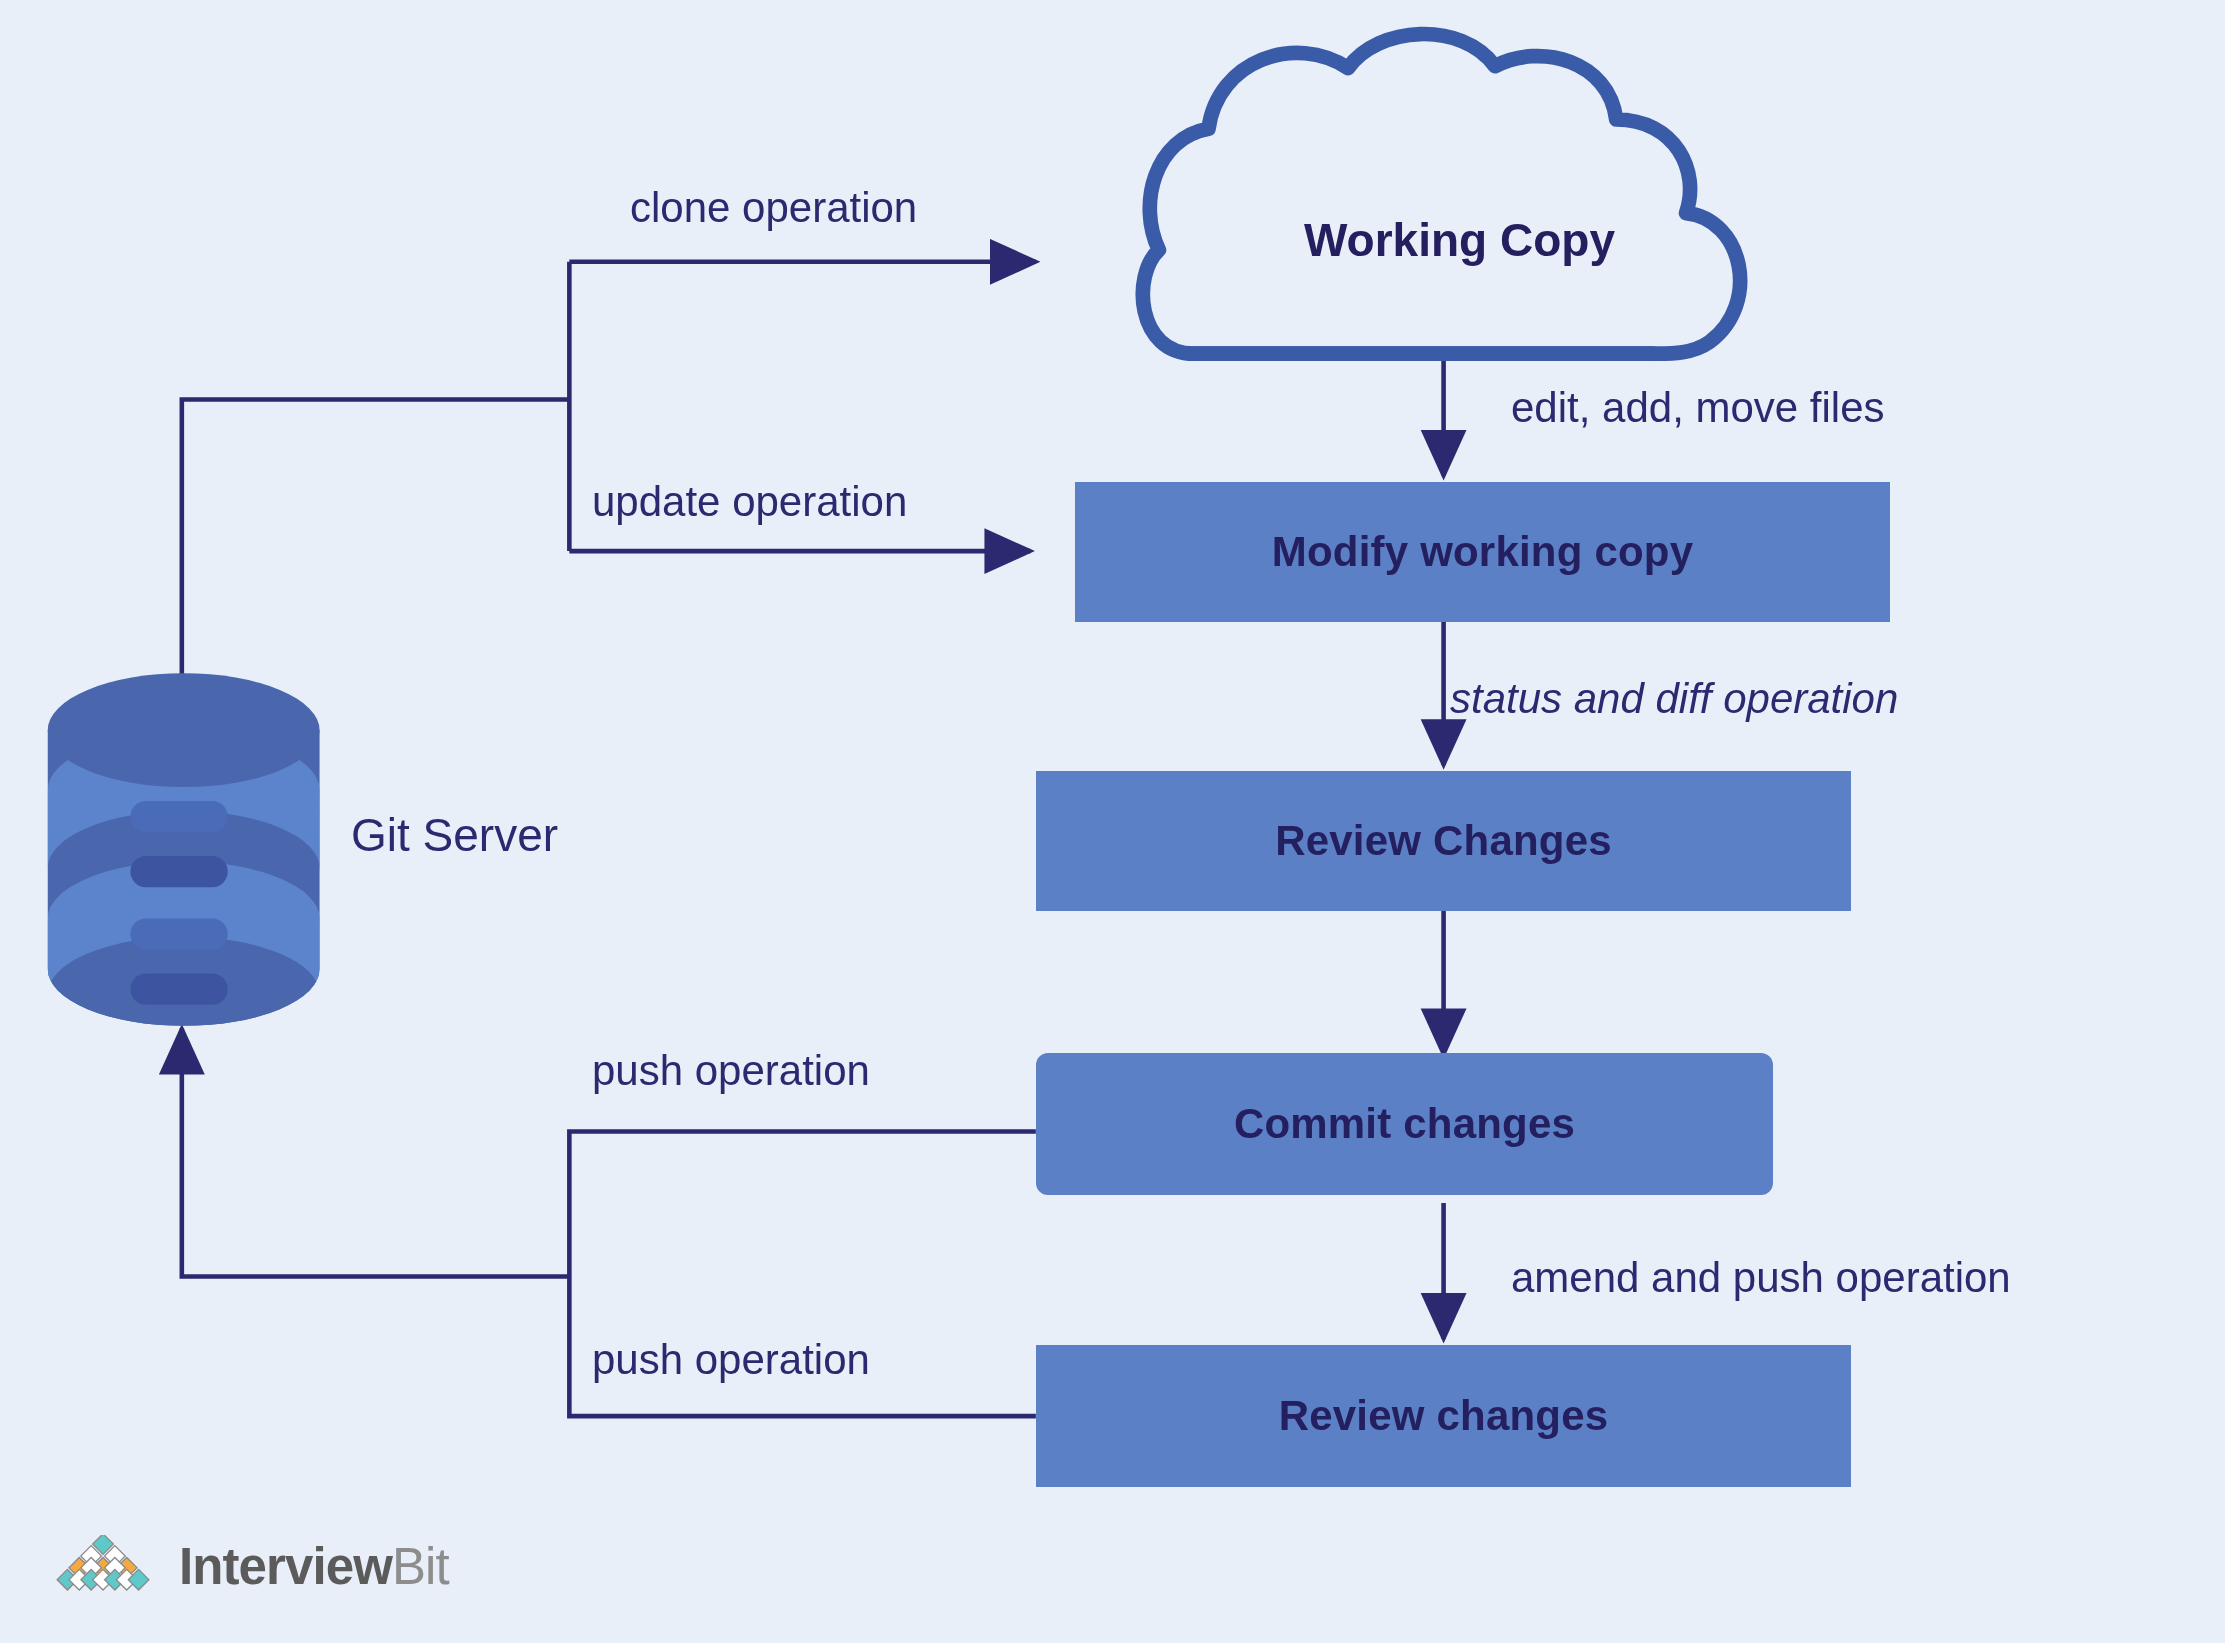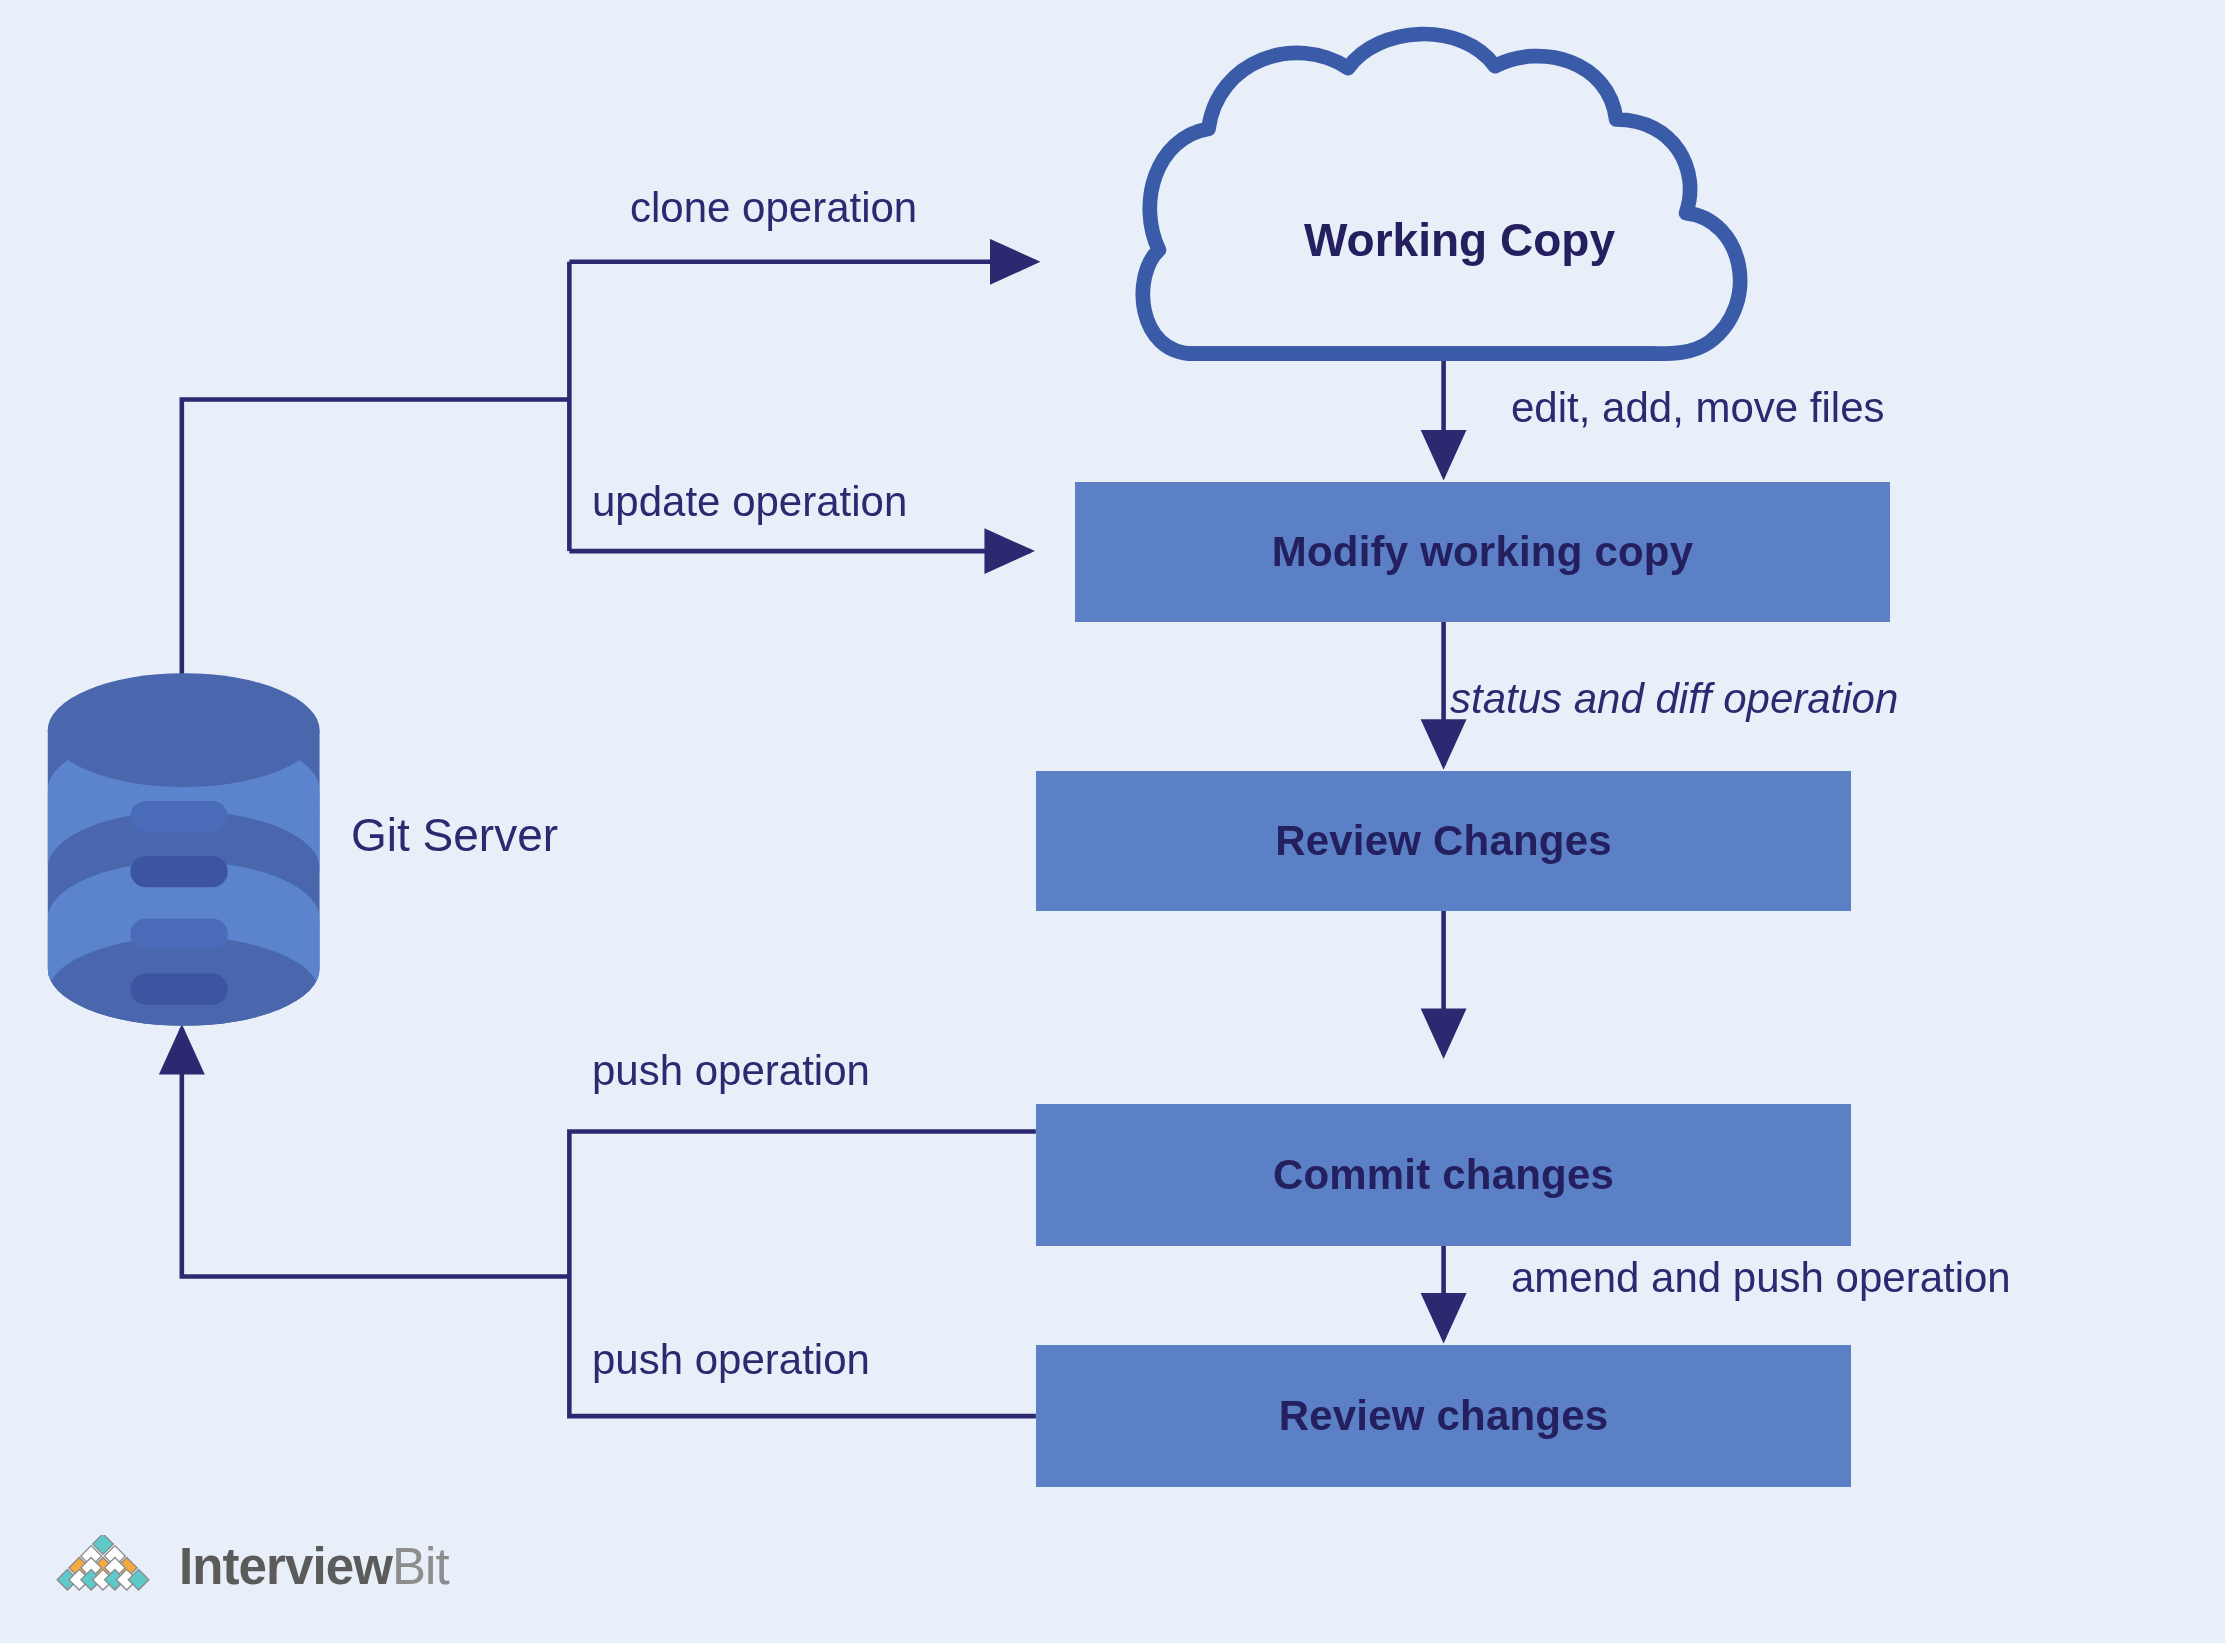--- a/index.html
+++ b/index.html
@@ -19,21 +19,21 @@
     display:flex;align-items:center;justify-content:center;
     background:#5b80c6;
     color:#242060;
     font-weight:bold;
     font-size:42px;
     letter-spacing:0.2px;
     box-sizing:border-box;
   }
   #box-modify {left:1036px;top:482px; width:815px;height:140px;margin-left:39px;}
   #box-review1{left:1036px;top:771px; width:815px;height:140px;}
-  #box-commit {left:1036px;top:1104px;width:815px;height:142px;}
+  #box-commit {left:1036px;top:1053px;width:737px;height:142px;border-radius:12px;}
   #box-review2{left:1036px;top:1345px;width:815px;height:142px;}
 
   
   .elabel{
     position:absolute;
     color:#2b2a70;
     font-size:42px;
     white-space:nowrap;
     font-weight:normal;
   }

